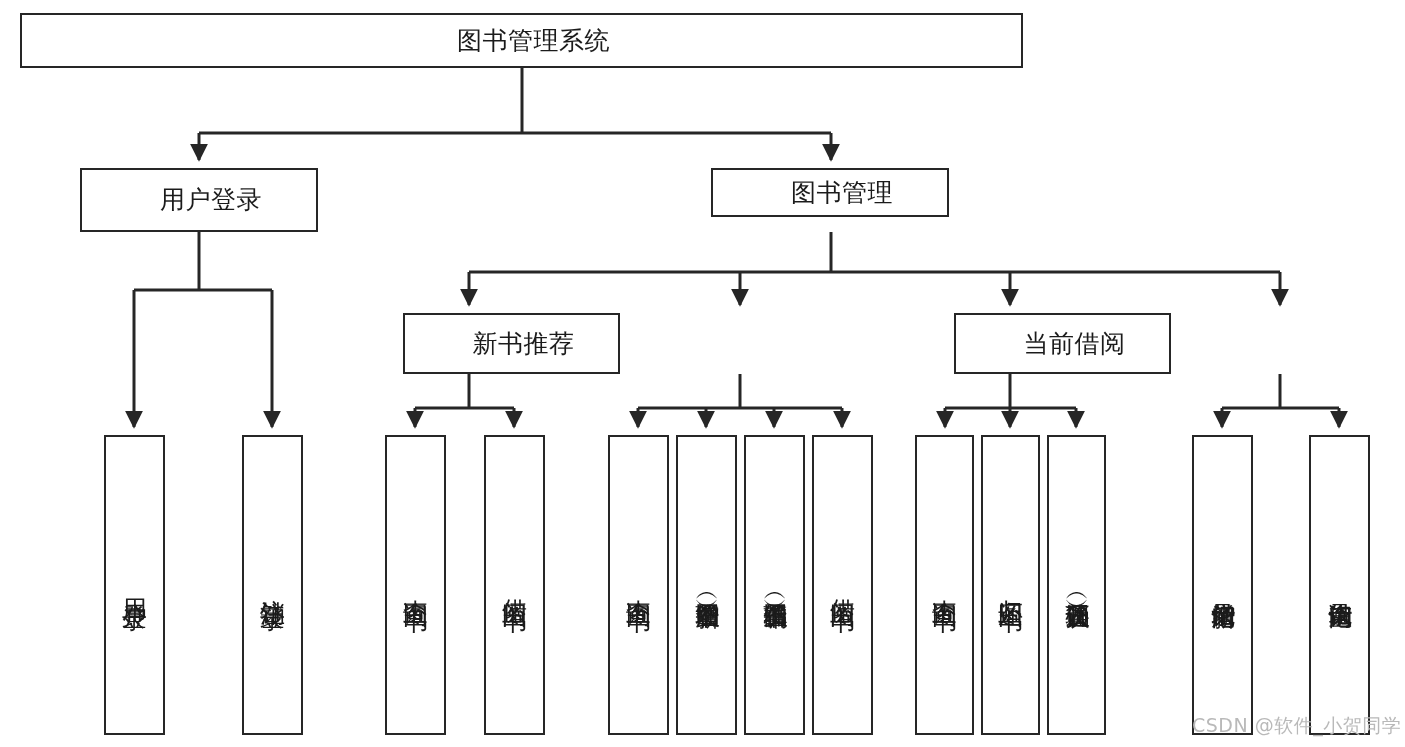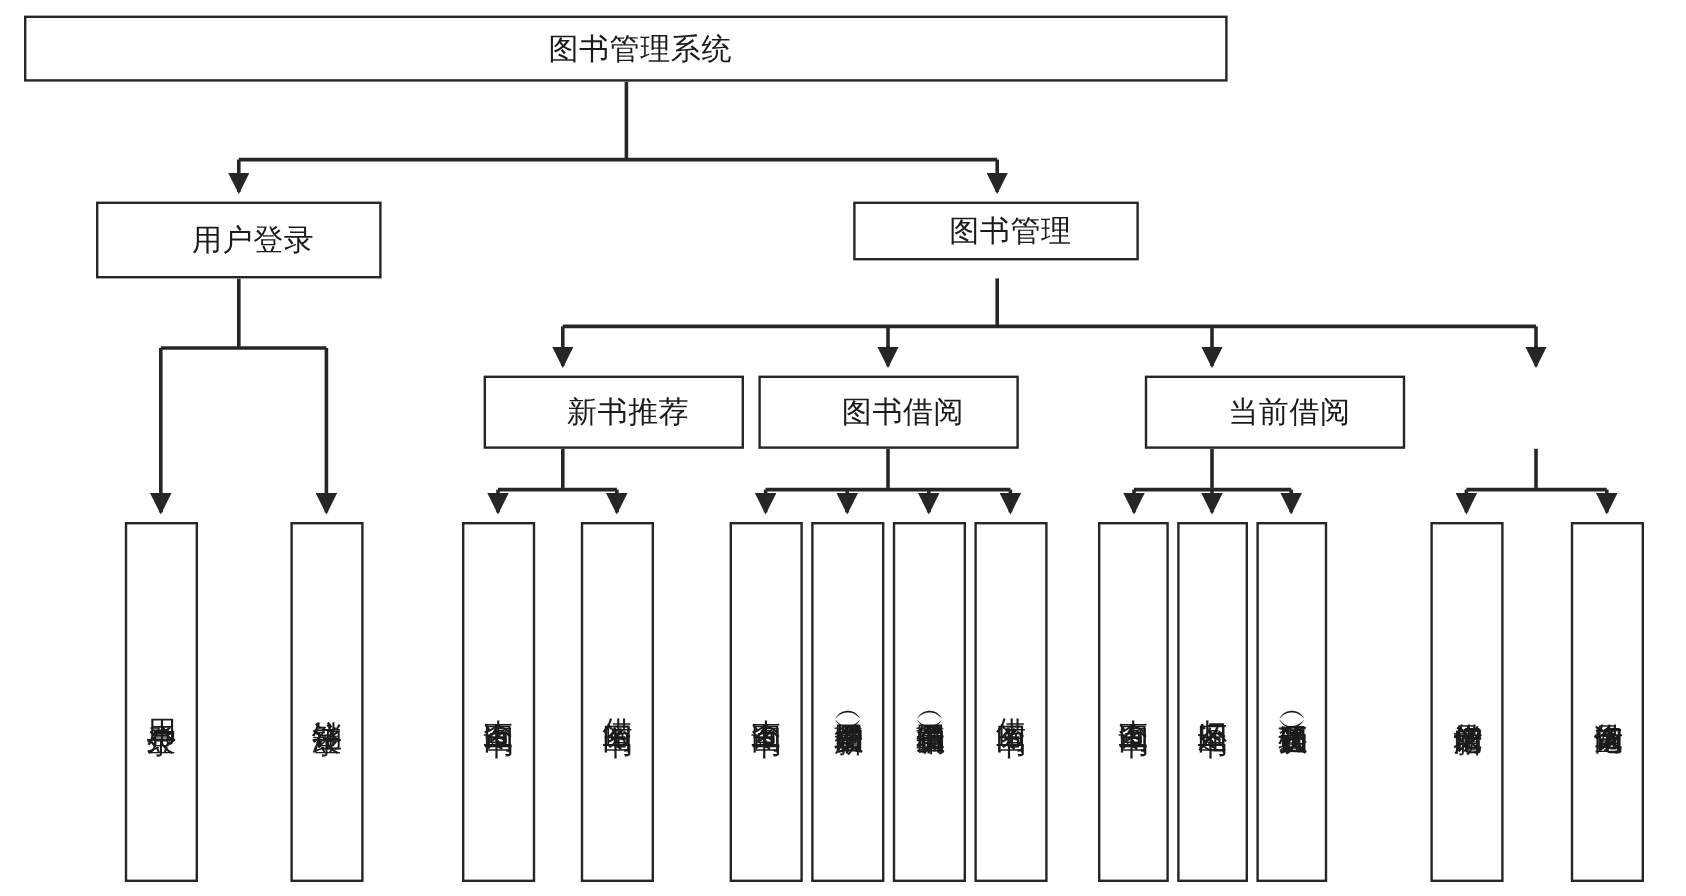--- a/index.html
+++ b/index.html
@@ -117,35 +117,35 @@
       <path d="M 1339 408 L 1339 427" marker-end="url(#arrow)"></path>
     </g>
   </svg>
 
   <div class="node node-h" style="left:20px; top:13px; width:1003px; height:55px;">图书管理系统</div>
 
   <div class="node node-h" style="left:80px; top:168px; width:238px; height:64px;">用户登录</div>
   <div class="node node-h" style="left:711px; top:168px; width:238px; height:49px;text-align:right;">图书管理</div>
 
   <div class="node node-h" style="left:361px; top:313px; width:217px; height:61px;margin-left:42px;">新书推荐</div>
-  <div class="node node-h" style="left:632px; top:313px; width:217px; height:61px;">图书借阅</div>
   <div class="node node-h" style="left:954px; top:313px; width:217px; height:61px;">当前借阅</div>
 
   <div class="node node-v" style="left:104px; top:435px; width:61px; height:300px;">用户登录</div>
   <div class="node node-v" style="left:242px; top:435px; width:61px; height:300px;">注销登录</div>
 
   <div class="node node-v" style="left:385px; top:435px; width:61px; height:300px;">查询图书</div>
   <div class="node node-v" style="left:484px; top:435px; width:61px; height:300px;">借阅图书</div>
 
   <div class="node node-v" style="left:608px; top:435px; width:61px; height:300px;">查询图书</div>
   <div class="node node-v tight" style="left:676px; top:435px; width:61px; height:300px;">新增图书（管理员）</div>
   <div class="node node-v tight" style="left:744px; top:435px; width:61px; height:300px;">编辑图书（管理员）</div>
   <div class="node node-v" style="left:812px; top:435px; width:61px; height:300px;">借阅图书</div>
 
   <div class="node node-v" style="left:915px; top:435px; width:59px; height:300px;">查询图书</div>
   <div class="node node-v" style="left:981px; top:435px; width:59px; height:300px;">归还图书</div>
   <div class="node node-v tight" style="left:1047px; top:435px; width:59px; height:300px;">确认归还（管理员）</div>
 
   <div class="node node-v tight" style="left:1192px; top:435px; width:61px; height:300px;">新增借阅记录</div>
   <div class="node node-v tight" style="left:1309px; top:435px; width:61px; height:300px;">查询借阅记录</div>
 
+  <div class="watermark" style="left:1192px; top:713px;">CSDN @软件_小贺同学</div>
 
 </div>
 
 </body></html>

